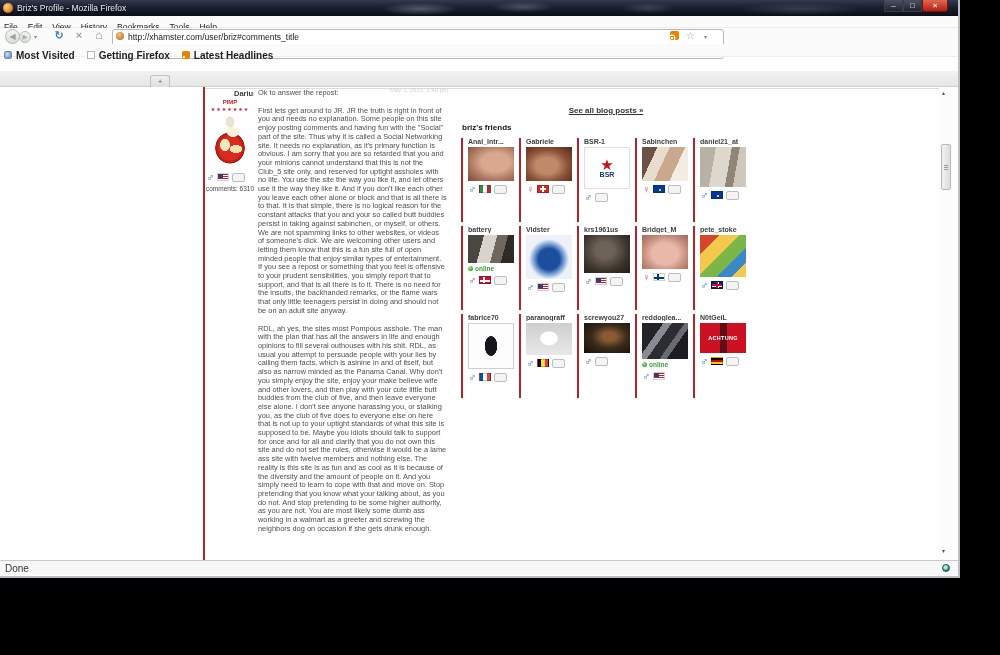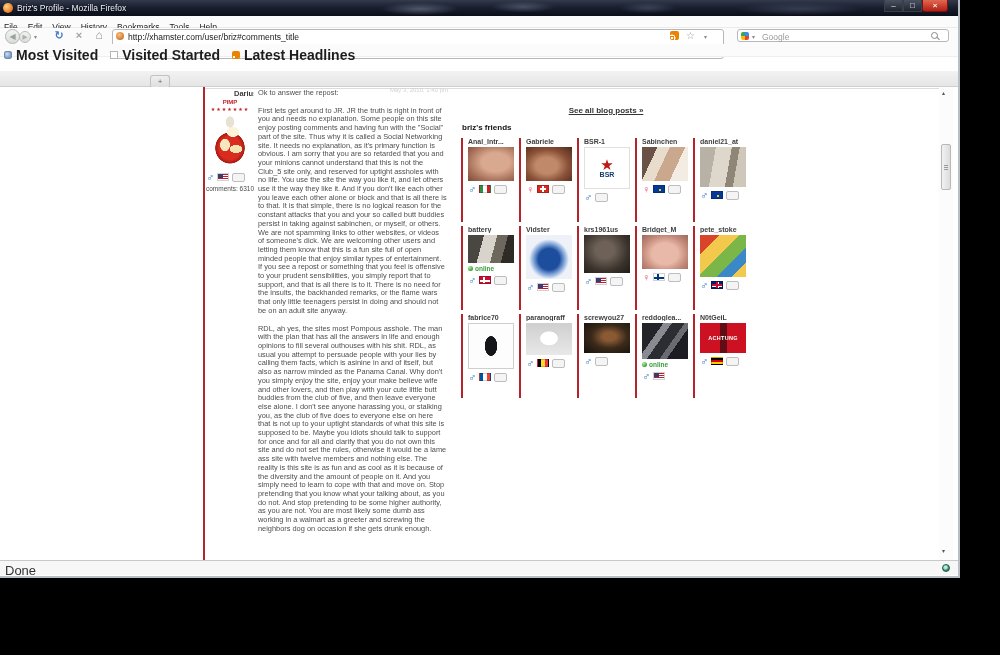--- a/index.html
+++ b/index.html
@@ -48,21 +48,21 @@
   .stext{position:absolute;left:24px;top:2px;font-size:8.5px;color:#9a9a9a;}
   .mag{position:absolute;right:10px;top:2px;width:5px;height:5px;border:1.4px solid #8a8a8a;border-radius:50%;}
   .mag::after{content:'';position:absolute;left:4px;top:5px;width:4px;height:1.4px;background:#8a8a8a;transform:rotate(45deg);}
   
   .bookmarksbar{position:absolute;left:0;top:44px;width:100%;height:13px;background:#fbfbfc;border-bottom:1px solid #efefef;box-sizing:border-box;padding:1px 0 0 4px;}
   .bm-item{display:inline-flex;align-items:center;margin-right:12px;}
   .bm-icon{display:inline-block;width:8px;height:8px;margin-right:4px;}
   .most-visited-icon{border-radius:2px;background:radial-gradient(circle at 35% 35%,#cfe0f2,#7a9cc6 70%);border:1px solid #6f8cab;box-sizing:border-box;}
   .page-icon{background:#fff;border:1px solid #b5b5b5;box-sizing:border-box;}
   .rss-small-icon{border-radius:2px;background:radial-gradient(circle at 2px 6px,#fff 0 .9px,transparent 1.4px),#e98300;}
-  .bm-label{font-size:14px;font-weight:bold;color:#1d1d1d;}
+  .bm-label{font-size:10px;font-weight:bold;color:#1d1d1d;}
   
   .nortonbar{position:absolute;left:0;top:57px;width:100%;height:14px;background:#fbfbfc;border-bottom:1px solid #e8e8e8;box-sizing:border-box;}
   .norton-brand{position:absolute;left:4px;top:1px;font-size:11px;font-weight:bold;color:#111;letter-spacing:-0.4px;}
   .ncaret{position:absolute;font-size:6px;color:#6a6a6a;top:5px;}
   .ngreen{position:absolute;left:58px;top:1px;width:12px;height:12px;border-radius:50%;background:radial-gradient(circle at 35% 30%,#9ade6a,#4aa32c 70%);color:#fff;font-size:8px;font-weight:bold;text-align:center;line-height:12px;}
   .ngold{position:absolute;left:100px;top:1px;width:11px;height:11px;border-radius:50%;background:radial-gradient(circle at 35% 30%,#ffe08a,#d89a18 75%);border:1px solid #a87810;box-sizing:border-box;}
   .ncards{position:absolute;left:117px;top:3px;font-size:8px;color:#222;}
   
   .tabbar{position:absolute;left:0;top:71px;width:100%;height:16px;background:linear-gradient(180deg,#f2f2f2,#e6e6e6);border-bottom:1px solid #cfcfcf;box-sizing:border-box;}
   .tab{position:absolute;left:3px;top:20px;width:170px;height:14px;background:#fff;border:1px solid #bcbcbc;border-bottom:none;border-radius:3px 3px 0 0;box-sizing:border-box;}
@@ -145,21 +145,21 @@
   .t-achtung{background:linear-gradient(90deg,transparent 0 44%,rgba(10,10,10,.55) 44% 58%,transparent 58%),#cc1122;height:30px;}
   .friendslink-wrap{position:absolute;left:460px;top:324px;width:292px;text-align:center;}
   
   .scrollbar{position:absolute;left:939px;top:0;width:14px;height:473px;background:#fcfcfc;}
   .sb-up{position:absolute;left:3px;top:2px;font-size:6px;color:#555;}
   .sb-down{position:absolute;left:3px;bottom:6px;font-size:6px;color:#555;}
   .sb-thumb{position:absolute;left:2px;top:57px;width:10px;height:46px;background:linear-gradient(90deg,#f2f2f2,#dcdcdc);border:1px solid #b8b8b8;border-radius:2px;box-sizing:border-box;}
   .sb-thumb::after{content:"";position:absolute;left:2px;top:20px;width:4px;height:5px;background:repeating-linear-gradient(180deg,#9a9a9a 0 1px,transparent 1px 2px);}
   
   .statusbar{position:absolute;left:0;top:560px;width:100%;height:15px;background:#f7f7f7;border-top:1px solid #c9c9c9;box-sizing:border-box;}
-  .statustext{position:absolute;left:5px;top:2px;font-size:13px;color:#333;}
+  .statustext{position:absolute;left:5px;top:2px;font-size:10px;color:#333;}
   .status-icon{position:absolute;right:8px;top:3px;width:8px;height:8px;border-radius:50%;background:radial-gradient(circle at 40% 35%,#bfe8d8 0 25%,#1f7a66 70%);border:1px solid #155a4a;box-sizing:border-box;}
   a{cursor:pointer;}
 </style>
 </head>
 <body>
 
 <div class="window">
 
   <div class="titlebar">
     <span class="fficon"></span>
@@ -180,34 +180,28 @@
     <span class="navbtn btn-refresh">↻</span>
     <span class="navbtn btn-stop">×</span>
     <span class="navbtn btn-home">⌂</span>
     <div class="urlbar">
       <span class="sitefav"></span>
       <span class="urltext">http://xhamster.com/user/briz#comments_title</span>
       <span class="rssicon"></span>
       <span class="staricon">☆</span>
       <span class="urlcaret">▾</span>
     </div>
-    <div class="searchbox">
-      <span class="gicon"></span>
-      <span class="scaret">▾</span>
-      <span class="stext">Google</span>
-      <span class="mag"></span>
-    </div>
   </div>
 
   <div class="bookmarksbar" id="bmItems"><span class="bm-item">
         <span class="bm-icon most-visited-icon"></span>
         <span class="bm-label">Most Visited</span>
       </span><span class="bm-item">
         <span class="bm-icon page-icon"></span>
-        <span class="bm-label">Visited Started</span>
+        <span class="bm-label">Getting Firefox</span>
       </span><span class="bm-item">
         <span class="bm-icon rss-small-icon"></span>
         <span class="bm-label">Latest Headlines</span>
       </span></div>
 
 
   <div class="tabbar">
     <div class="tab">
       <span class="tabfav"></span>
       <span class="tablabel">Briz's Profile</span>

